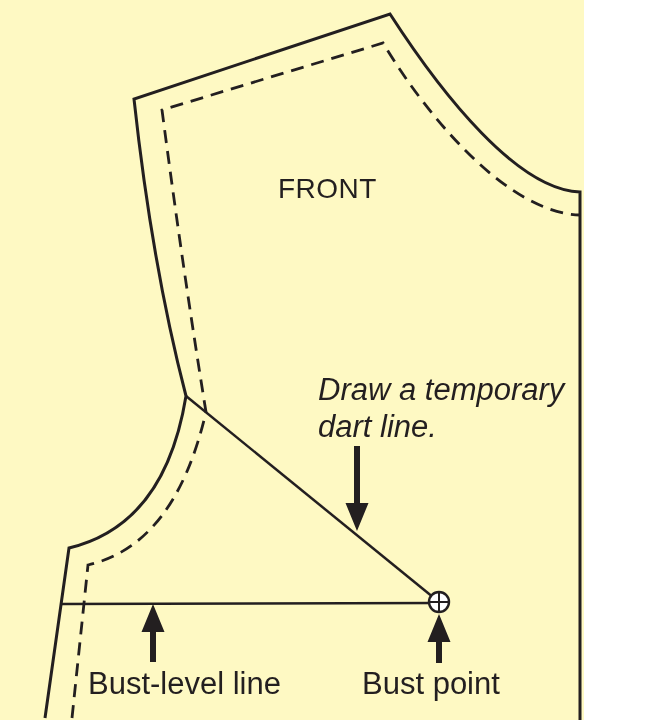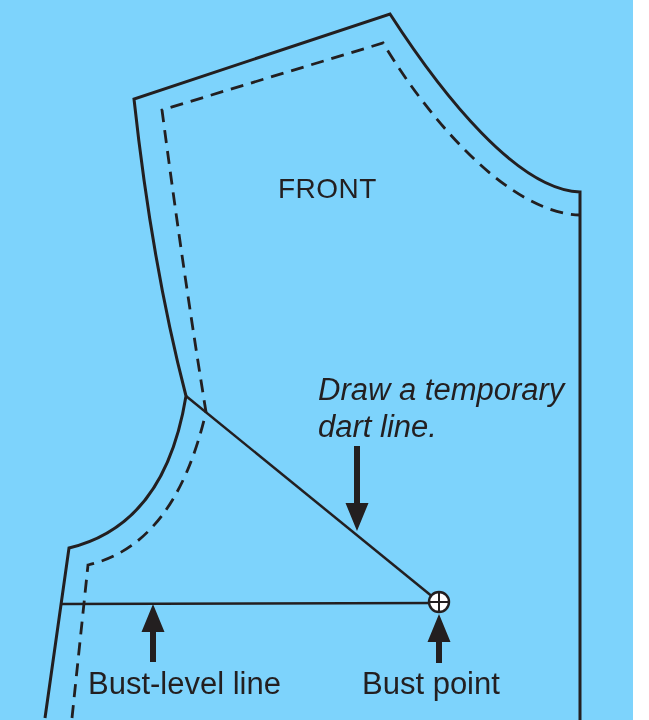--- a/index.html
+++ b/index.html
@@ -3,23 +3,23 @@
 <meta charset="utf-8">
 <style>
   html, body {
     margin: 0;
     padding: 0;
     background: #ffffff;
     font-family: "Liberation Sans", sans-serif;
   }
   .figure-canvas {
     position: relative;
-    width: 633px;
+    width: 584px;
     height: 720px;
-    background: #7dd3fc;
+    background: #fef9c3;
     overflow: hidden;
   }
   .figure-canvas svg {
     display: block;
     width: 649px;
     height: 720px;
   }
   text {
     font-family: "Liberation Sans", sans-serif;
   }

